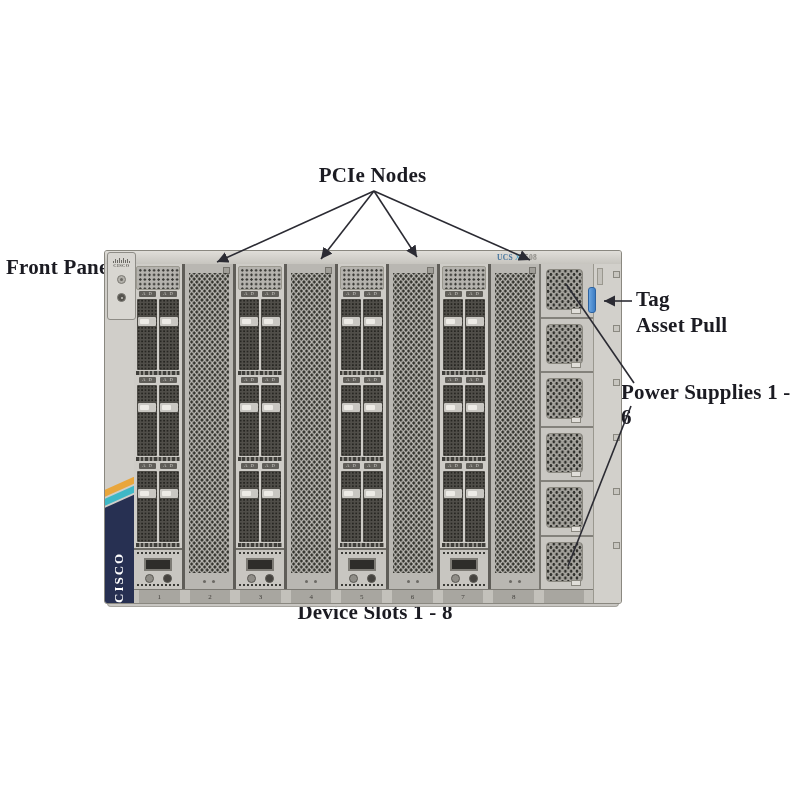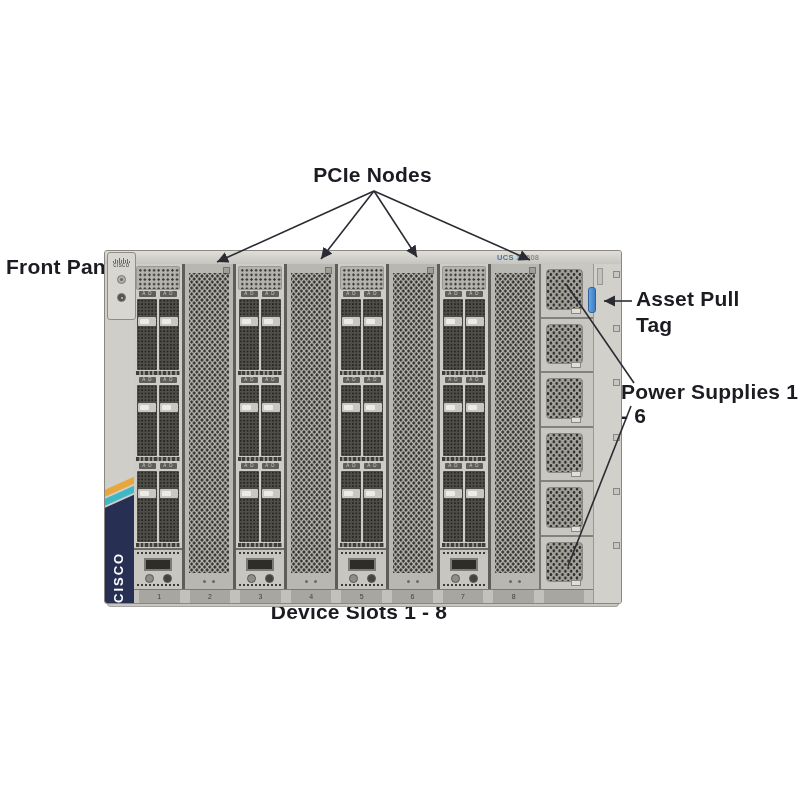--- a/index.html
+++ b/index.html
@@ -1,25 +1,25 @@
 <!DOCTYPE html>
 <html><head>
 <meta charset="utf-8">
 <style>
   html,body{margin:0;padding:0;background:#ffffff;}
   .canvas{position:relative;width:800px;height:649px;background:#ffffff;overflow:hidden;
-          font-family:Liberation Sans, sans-serif;}
+          font-family:Liberation Serif, serif;}
 
   
   .ann{position:absolute;color:#1b1b22;font-size:21px;font-weight:600;letter-spacing:.2px;}
   .lbl-pcie{left:280px;top:163px;width:185px;text-align:center;}
   .lbl-front{left:6px;top:255px;}
   .lbl-asset{left:636px;top:286px;line-height:26px;}
   .lbl-power{left:621px;top:380px;}
-  .lbl-device{left:214px;top:600px;width:290px;text-align:center;}
+  .lbl-device{left:230px;top:600px;width:290px;text-align:center;}
 
   
   .overlay{position:absolute;left:0;top:0;width:800px;height:807px;z-index:20;pointer-events:none;}
 
   
   .chassis{position:absolute;left:104px;top:250px;width:516px;height:352px;
            background:#d3d1cc;border:1px solid #8a8880;border-radius:3px;overflow:hidden;z-index:2;}
   .chassis-base{position:absolute;left:107px;top:602px;width:510px;height:4px;
            background:#c8c6c2;border:1px solid #a5a39d;border-top:none;border-radius:0 0 4px 4px;z-index:1;}
   .top-bar{position:absolute;left:0;top:0;width:516px;height:13px;
@@ -113,22 +113,22 @@
   .slot-num{flex:1;text-align:center;font-size:7px;color:#413f3b;padding-top:3px;}
 </style>
 </head>
 <body>
 
 <div class="canvas">
 
   <div class="ann lbl-pcie">PCIe Nodes</div>
   <div class="ann lbl-front">Front Panel</div>
   <div class="ann lbl-asset">
+    <div>Tag</div>
     <div>Asset Pull</div>
-    <div>Tag</div>
   </div>
   <div class="ann lbl-power">Power Supplies 1 - 6</div>
   <div class="ann lbl-device">Device Slots 1 - 8</div>
 
   <div class="chassis">
     <div class="top-bar">
       <div class="model">
         <span class="m-ucs">UCS</span>
         <span class="m-x">X</span><span class="m-num">9508</span>
       </div>

